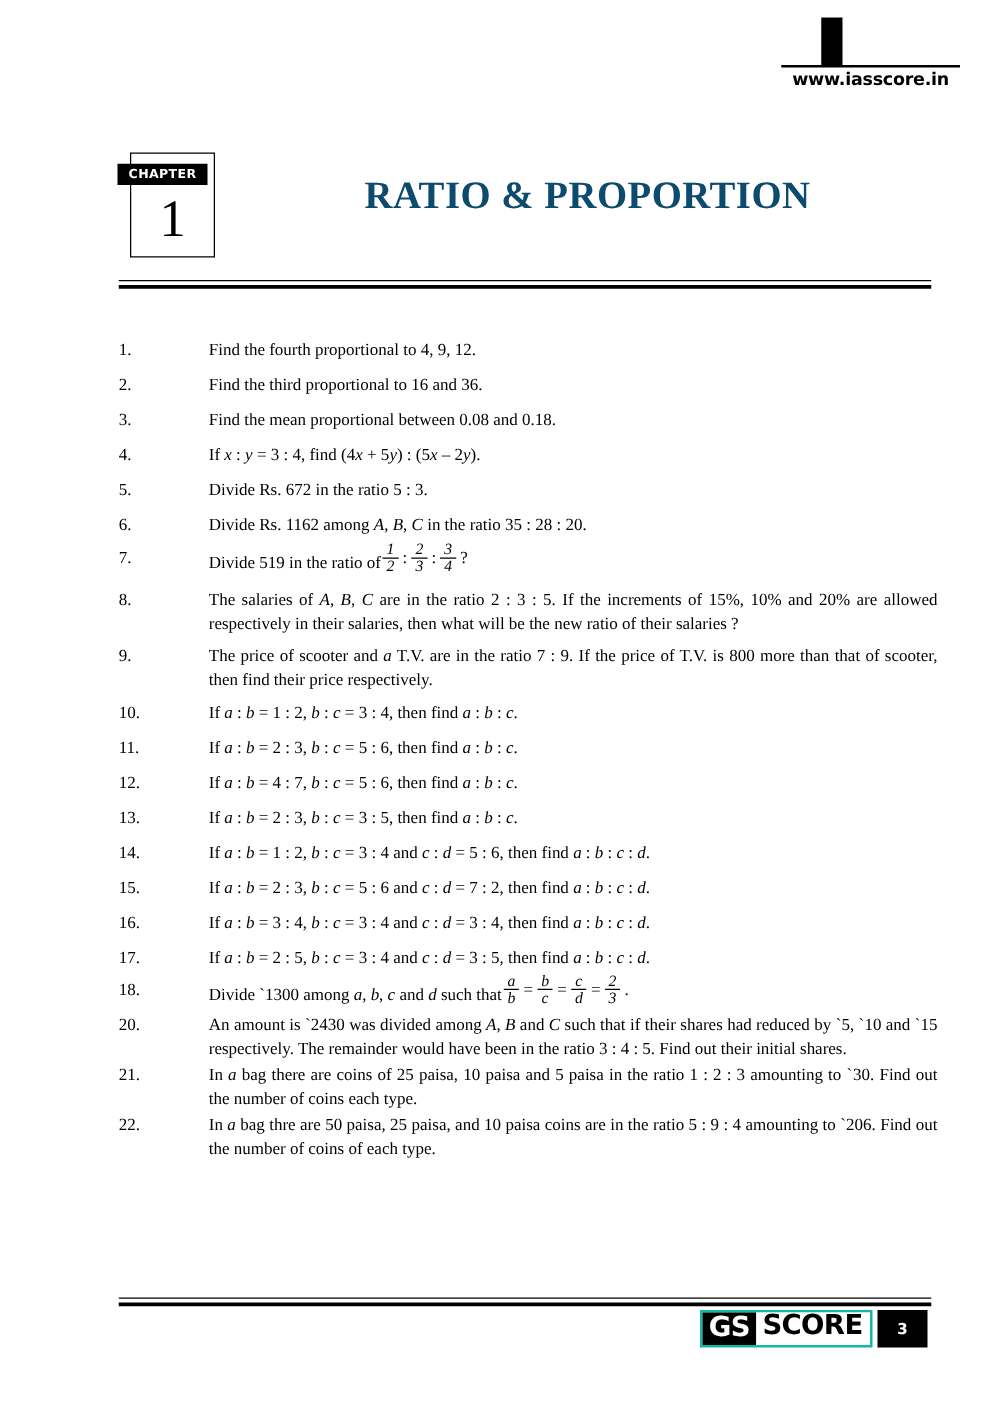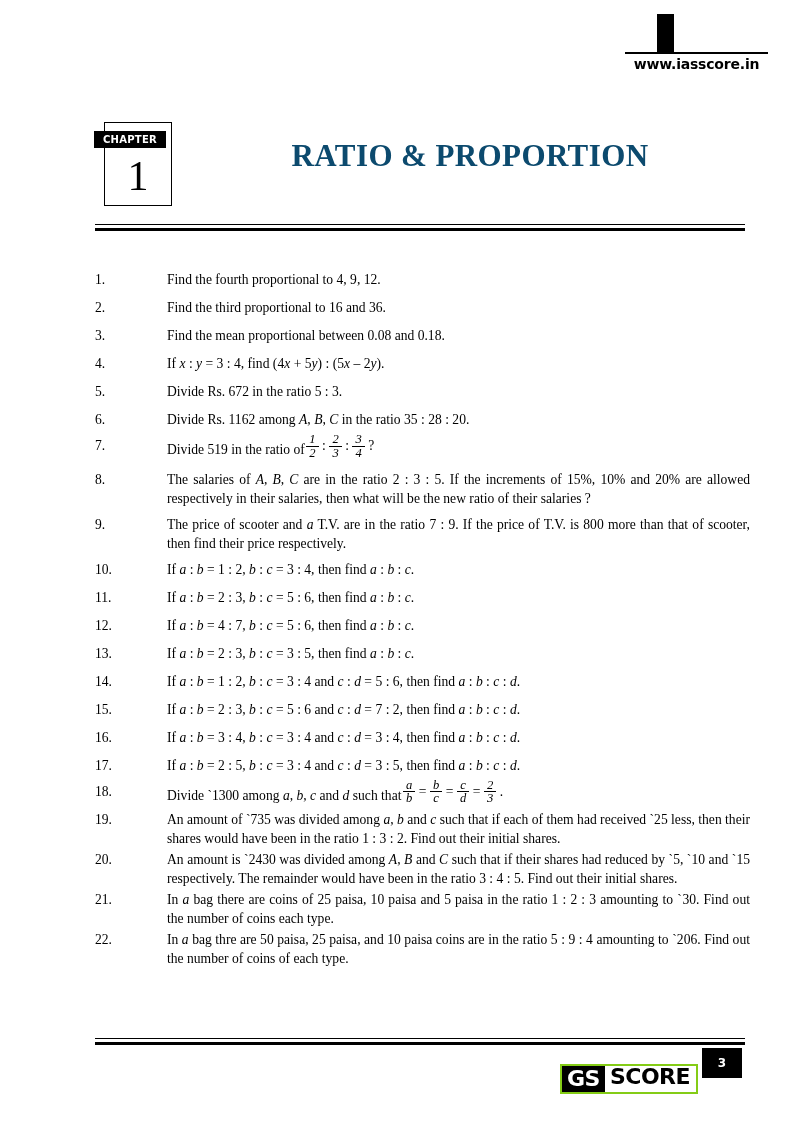--- a/index.html
+++ b/index.html
@@ -201,25 +201,25 @@
   .footer {
     position: absolute;
     left: 0;
     top: 1048px;
     width: 794px;
     height: 40px;
   }
   .logo {
     position: absolute;
     left: 560px;
-    top: 16px;
+    top: 0px;
     height: 30px;
     display: flex;
     align-items: stretch;
-    border: 2px solid #84cc16;
+    border: 2px solid #14b8a6;
     background: #ffffff;
   }
   .logo-gs {
     background: #000000;
     color: #ffffff;
     font-family: "DejaVu Sans", sans-serif;
     font-weight: bold;
     font-size: 22px;
     letter-spacing: -0.5px;
     padding: 0 5px;
@@ -382,24 +382,20 @@
               <span class="num"><i>c</i></span>
               <span class="den"><i>d</i></span>
             </span>
             <span class="op">=</span>
             <span class="frac">
               <span class="num"><i>2</i></span>
               <span class="den"><i>3</i></span>
             </span>
             <span class="op">.</span>
           </span></div>
-      </div>
-      <div class="qrow sp-tight">
-        <div class="qnum">19.</div>
-        <div class="qtext justify">An amount of ˋ735 was divided among <i>a</i>, <i>b</i> and <i>c</i> such that if each of them had received ˋ25 less, then their shares would have been in the ratio 1 : 3 : 2. Find out their initial shares.</div>
       </div>
       <div class="qrow sp-tight">
         <div class="qnum">20.</div>
         <div class="qtext justify">An amount is ˋ2430 was divided among <i>A</i>, <i>B</i> and <i>C</i> such that if their shares had reduced by ˋ5, ˋ10 and ˋ15 respectively. The remainder would have been in the ratio 3 : 4 : 5. Find out their initial shares.</div>
       </div>
       <div class="qrow sp-tight">
         <div class="qnum">21.</div>
         <div class="qtext justify">In <i>a</i> bag there are coins of 25 paisa, 10 paisa and 5 paisa in the ratio 1 : 2 : 3 amounting to ˋ30. Find out the number of coins each type.</div>
       </div>
       <div class="qrow sp-tight">

